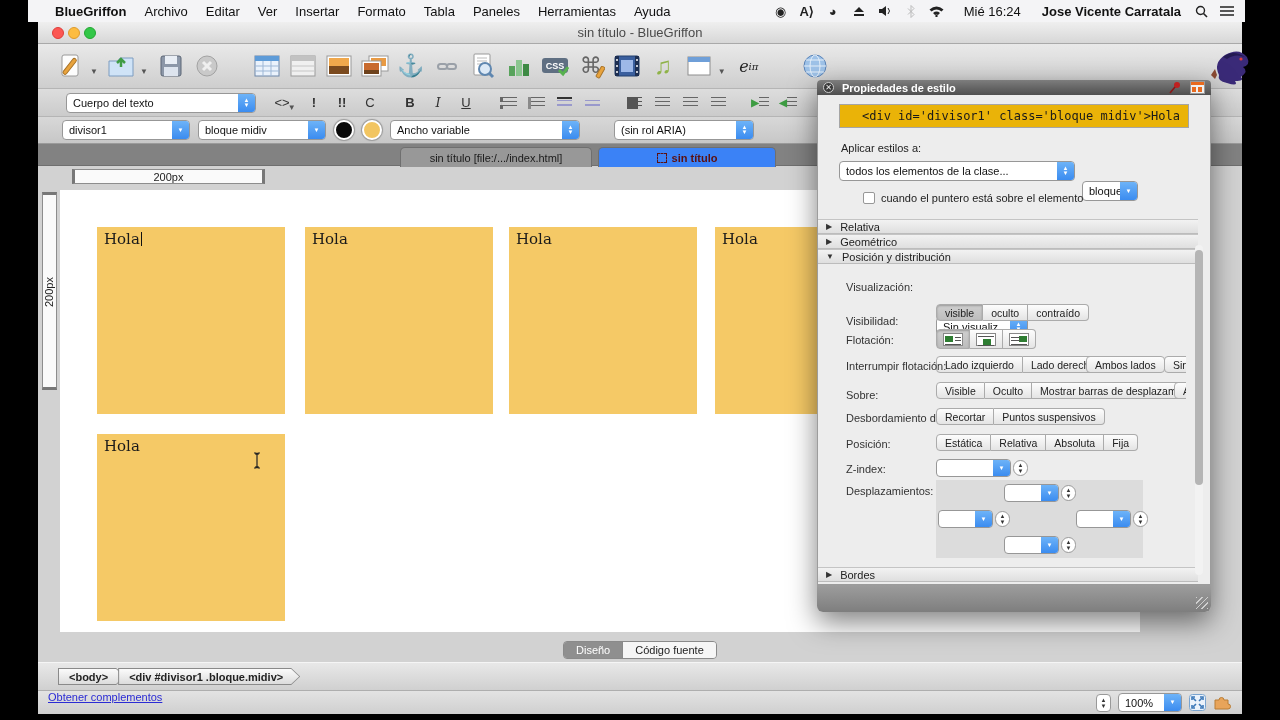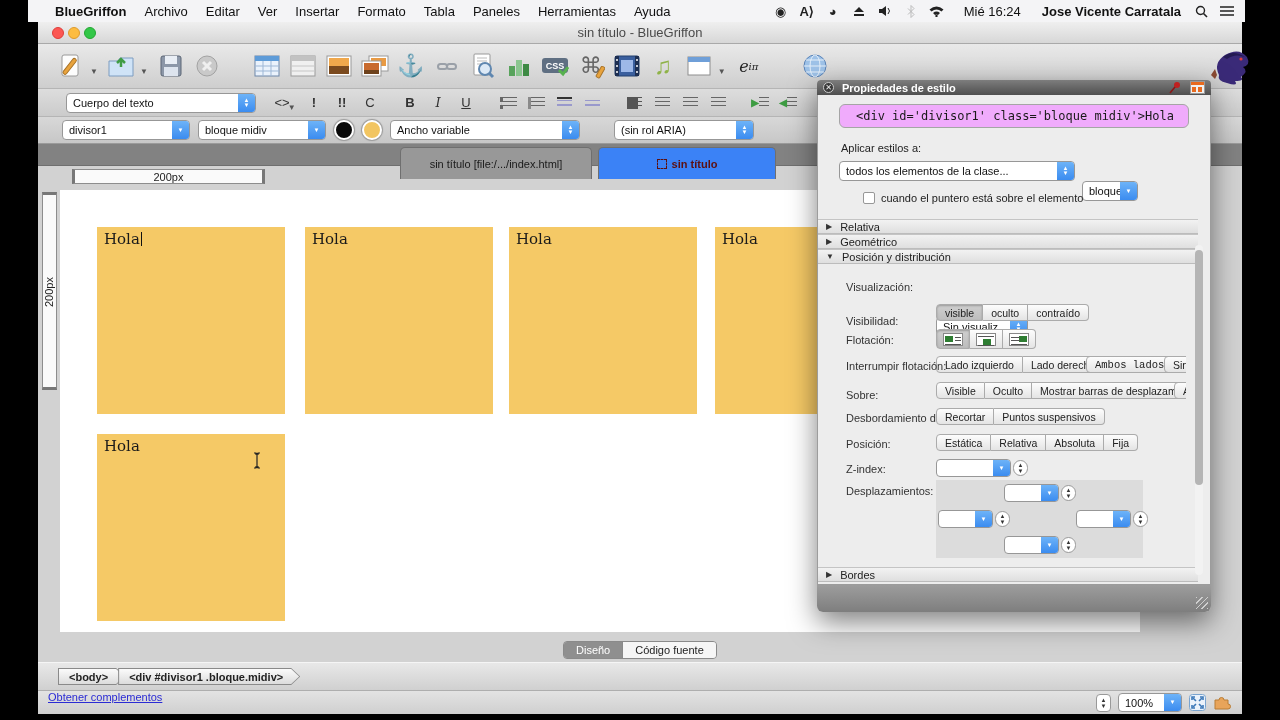--- a/index.html
+++ b/index.html
@@ -44,21 +44,21 @@
     font-size:6px; line-height:5px; flex:0 0 17px; }
   .fmt-btn { min-width:24px; height:20px; display:flex; align-items:center; justify-content:center;
     font-size:13px; color:#333; font-weight:bold; }
   .bars { width:15px; height:12px; background:repeating-linear-gradient(#666 0 1.5px, transparent 1.5px 4px); }
   .swatch { width:20px; height:20px; border-radius:50%; border:2px solid #fff;
     box-shadow:0 0 1px 1px #999; }
 
   
   #tabstrip { left:0; top:121px; width:100%; height:23px; background:#828282;
     border-top:1px solid #9a9a9a; border-bottom:1px solid #6f6f6f; }
-  .tab { position:absolute; top:3px; height:32px; border-radius:5px 5px 0 0;
+  .tab { position:absolute; top:3px; height:20px; border-radius:5px 5px 0 0;
     display:flex; align-items:center; justify-content:center; font-size:11px; gap:5px;
     border:1px solid #6f6f6f; border-bottom:none; }
   .tab-dash { width:10px; height:10px; border:1px dashed #5c1010; }
 
   
   #ruler-h { left:34px; top:147px; width:193px; height:15px; background:#fafafa;
     border:1px solid #8d8d8d; border-left:3px solid #777; border-right:3px solid #777;
     font-size:11px; color:#222; display:flex; align-items:center; justify-content:center; }
   #ruler-v { left:4px; top:170px; width:15px; height:198px; background:#fafafa;
     border:1px solid #8d8d8d; border-top:3px solid #777; border-bottom:3px solid #777; }
@@ -95,24 +95,24 @@
     font-size:6px; line-height:6px; color:#333; }
 
   
   #panel { left:817px; top:80px; width:394px; height:532px; border-radius:4px 4px 6px 6px;
     box-shadow:0 10px 28px rgba(0,0,0,.5); background:#ededed; font-size:11px; }
   #panel-hdr { left:0; top:0; width:100%; height:15px; border-radius:4px 4px 0 0;
     background:linear-gradient(#7d7d7d,#4f4f4f); display:flex; align-items:center;
     color:#fff; font-size:11px; font-weight:bold; gap:8px; padding:0 6px; }
   #panel-body { left:0; top:15px; width:100%; height:490px; background:#ededed;
     border:1px solid #9c9c9c; border-top:none; overflow:hidden; }
-  #markupbox { left:21px; top:9px; width:350px; height:24px; background:#f0abfc;
-    border:1px solid #a5a5a5; border-radius:6px; display:flex; align-items:center;
+  #markupbox { left:21px; top:9px; width:350px; height:24px; background:#eab308;
+    border:1px solid #a5a5a5; border-radius:0; display:flex; align-items:center;
     font-family:"DejaVu Sans Mono","Liberation Mono",monospace; font-size:12px;
-    color:#1a1a1a; padding:0 16px; white-space:nowrap; overflow:hidden; }
+    color:#1a1a1a; padding:0 22px; white-space:nowrap; overflow:hidden; }
   .sec { position:absolute; left:0; width:380px; height:15px;
     background:linear-gradient(#f2f2f2,#dfdfdf); border-top:1px solid #c4c4c4;
     border-bottom:1px solid #bcbcbc; display:flex; align-items:center; gap:8px;
     padding-left:8px; color:#222; }
   .tri { font-size:8px; color:#333; }
   .flabel { position:absolute; left:28px; color:#333; }
   .seg { position:absolute; display:flex; }
   .seg-btn { height:17px; padding:0 8px; background:linear-gradient(#fdfdfd,#e4e4e4);
     border:1px solid #ababab; border-left:none; display:flex; align-items:center;
     font-size:10.5px; color:#222; white-space:nowrap; }
@@ -593,21 +593,21 @@
             <u style="top:10px;"></u>
           </span>
         </span>
     </span>
 
     <div class="abs" style="left:118px; top:260px; width:250px; height:20px; overflow:hidden;">
       <span class="seg" style="left:0; top:1px; position:absolute;">
         <span class="seg-btn">Lado izquierdo</span>
         <span class="seg-btn">Lado derecho</span>
       </span>
-      <span class="seg" style="left:150px; top:1px; position:absolute;font-family:Liberation Mono, monospace;">
+      <span class="seg" style="left:150px; top:1px; position:absolute;">
         <span class="seg-btn only">Ambos lados</span>
       </span>
       <span class="seg" style="left:228px; top:1px; position:absolute;">
         <span class="seg-btn only">Sin limp</span>
       </span>
     </div>
     <span class="flabel" style="top:265px;">Interrumpir flotación:</span>
 
     <div class="abs" style="left:118px; top:286px; width:250px; height:20px; overflow:hidden;">
       <span class="seg" style="left:0; top:1px; position:absolute;">

